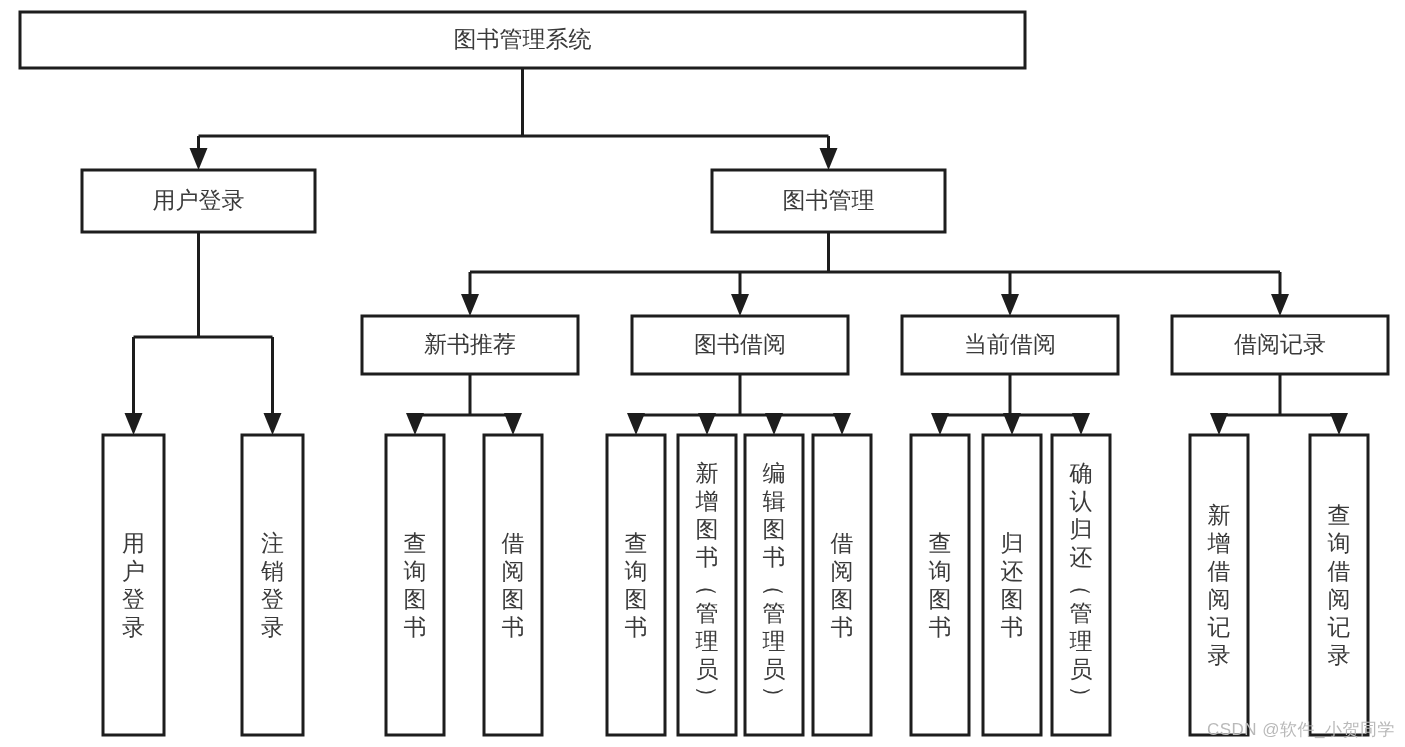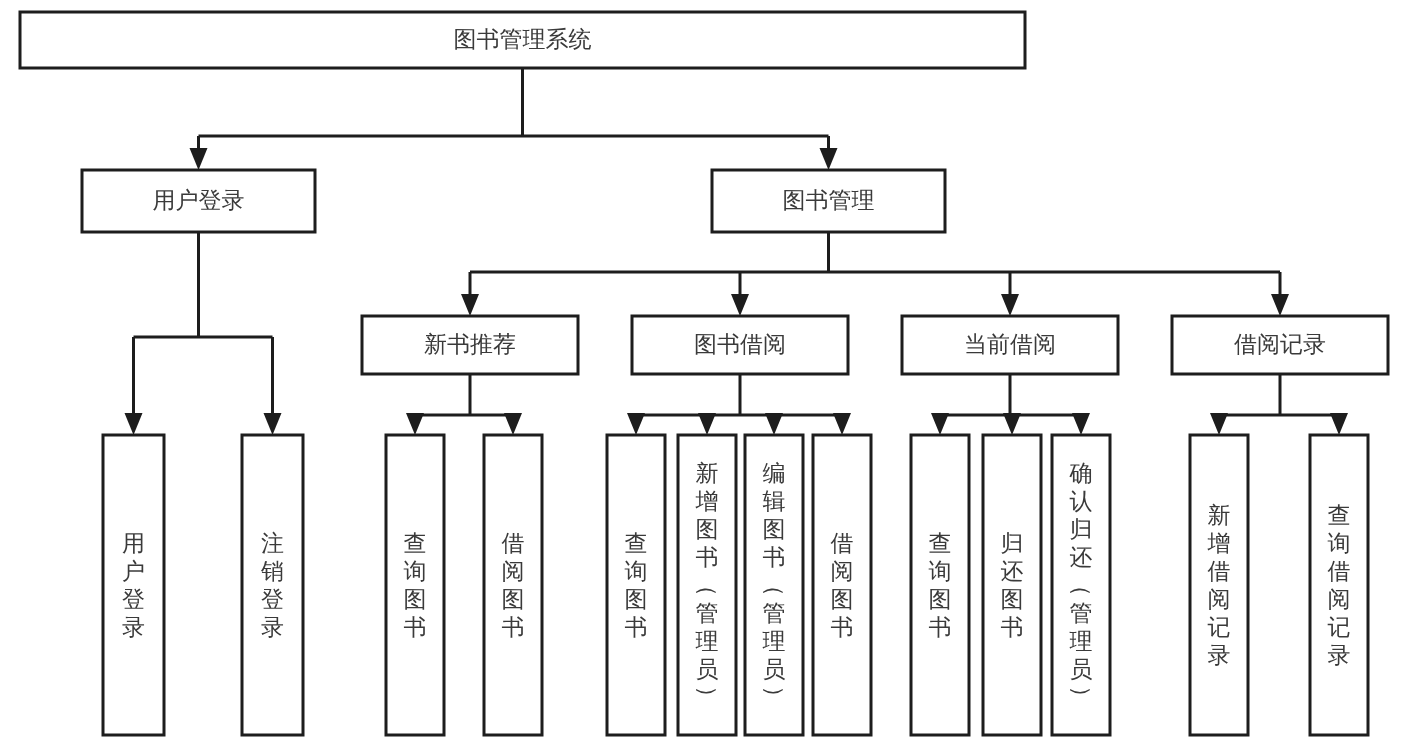--- a/index.html
+++ b/index.html
@@ -265,13 +265,14 @@
       <div class="vlabel" style="left: 1310px; width: 58px; top: 501px; height: 168px;">
         <span style="height: 28px; line-height: 28px;">查</span>
         <span style="height: 28px; line-height: 28px;">询</span>
         <span style="height: 28px; line-height: 28px;">借</span>
         <span style="height: 28px; line-height: 28px;">阅</span>
         <span style="height: 28px; line-height: 28px;">记</span>
         <span style="height: 28px; line-height: 28px;">录</span>
       </div>
     </div>
 
+  <div class="watermark">CSDN @软件_小贺同学</div>
 </div>
 
 </body></html>

